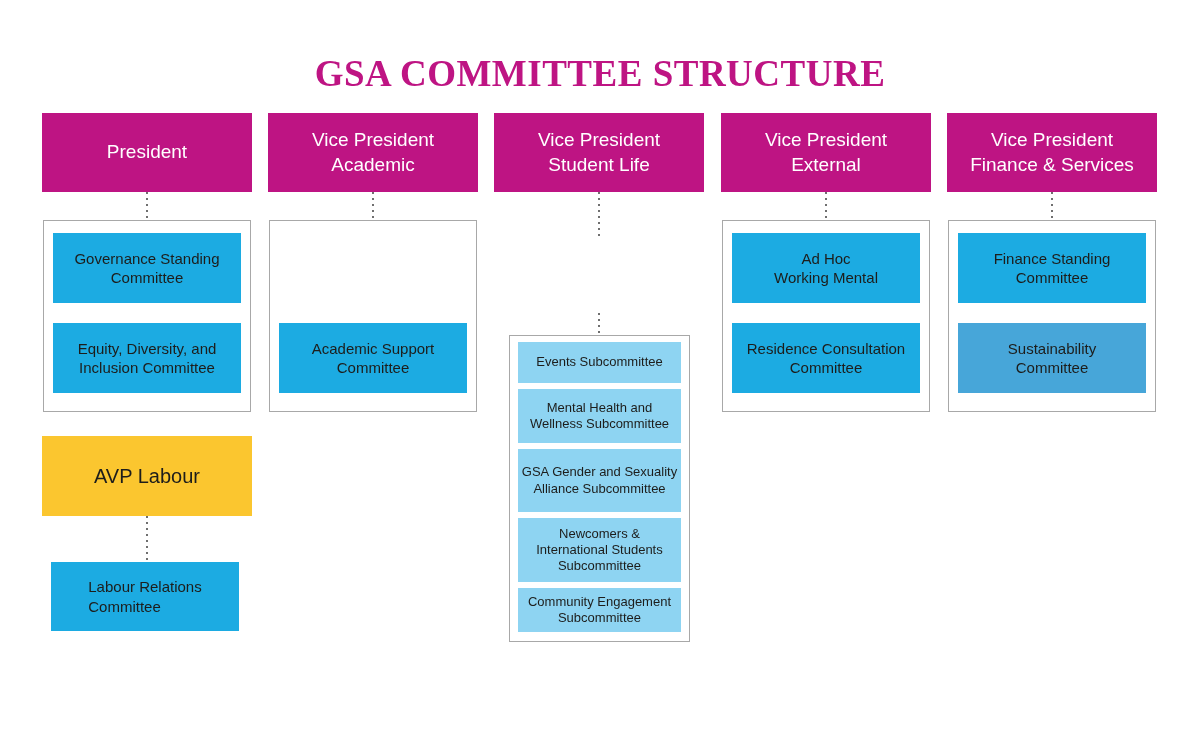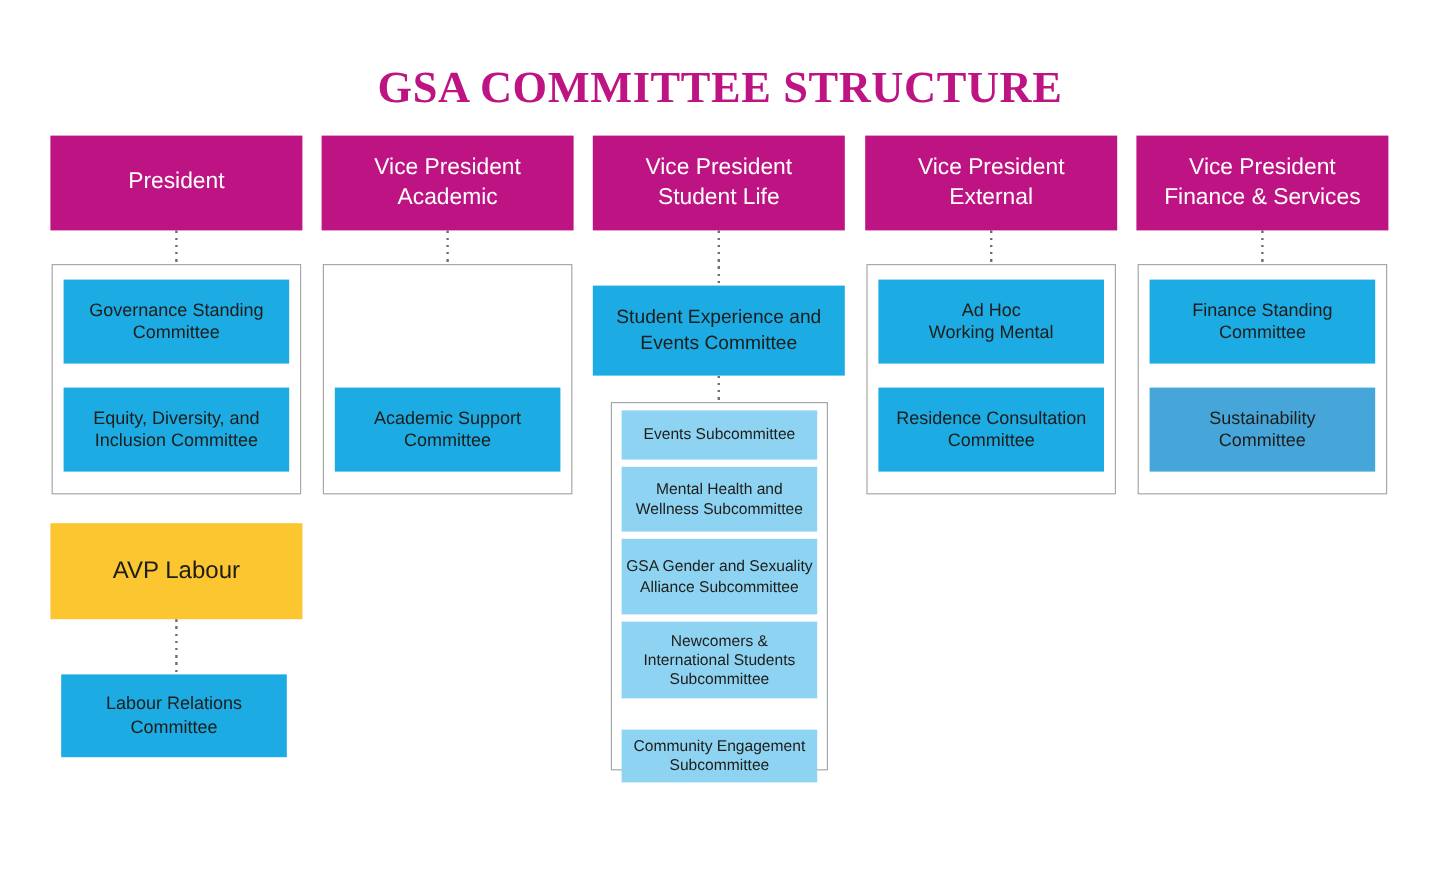--- a/index.html
+++ b/index.html
@@ -73,33 +73,33 @@
     position:absolute; left:8px; right:8px;
     display:flex; align-items:center; justify-content:center;
     text-align:center; font-size:13px; line-height:1.25;
     white-space:pre-line; color:var(--text_dark, #1d1d1b);
     background:var(--light_blue, #8ed4f2);
   }
   .sb1 { top:6px;   height:41px; }
   .sb2 { top:53px;  height:54px; }
   .sb3 { top:113px; height:63px; }
   .sb4 { top:182px; height:64px; }
-  .sb5 { top:252px; height:44px;margin-top:20px; }
+  .sb5 { top:252px; height:44px; }
 
   .avp {
     position:absolute; top:436px; left:0; right:0; height:80px;
     background:var(--yellow, #fbc62f);
     display:flex; align-items:center; justify-content:center;
     text-align:center; font-size:20px; color:var(--text_dark, #1d1d1b);
   }
   .labour {
     position:absolute; top:562px; left:9px; width:188px; height:69px;
     background:var(--blue, #1cabe2);
     display:flex; align-items:center; justify-content:center;
-    text-align:center; font-size:15px; line-height:1.3;
+    font-size:15px; line-height:1.3;
     white-space:pre-line; color:var(--text_dark, #1d1d1b);
   }
 </style>
 </head>
 <body>
 
 <div class="page">
 
   <h1 class="title">GSA COMMITTEE STRUCTURE</h1>
 
@@ -125,22 +125,20 @@
     <div class="group">
       <div class="box blue b2">Academic Support
 Committee</div>
     </div>
   </div>
 
   <div class="col c3">
     <div class="head">Vice President
 Student Life</div>
     <div class="conn conn-b"></div>
-    <div class="see-box">Student Experience and
-Events Committee</div>
     <div class="conn conn-c"></div>
     <div class="subgroup">
       <div class="sub sb1">Events Subcommittee</div>
       <div class="sub sb2">Mental Health and
 Wellness Subcommittee</div>
       <div class="sub sb3">GSA Gender and Sexuality
 Alliance Subcommittee</div>
       <div class="sub sb4">Newcomers &amp;
 International Students
 Subcommittee</div>

